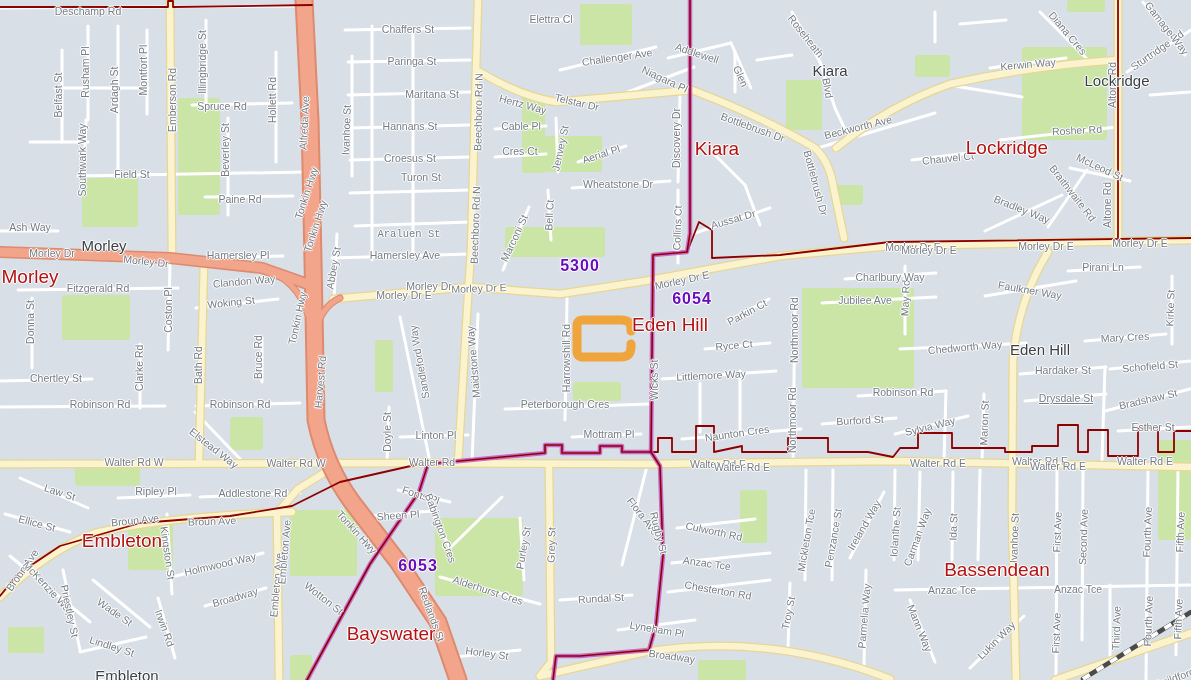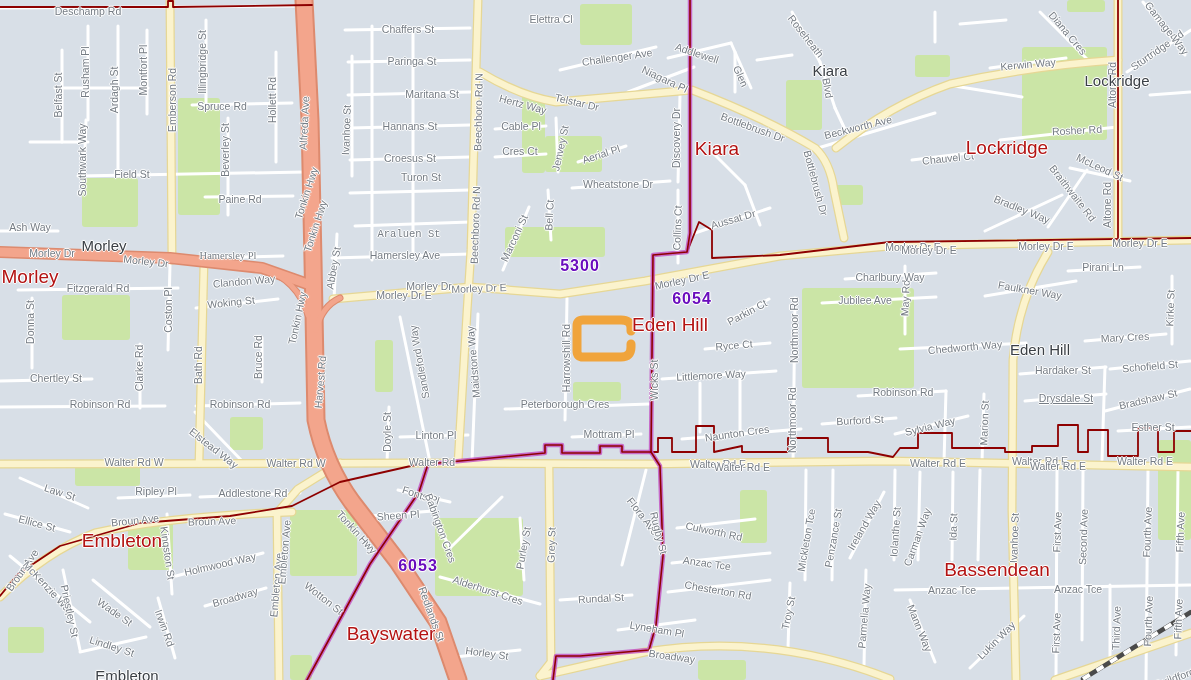--- a/index.html
+++ b/index.html
@@ -269,21 +269,21 @@
       <span class="lbl lbl-street" style="left: 114px; top: 90px; transform: translate(-50%, -50%) rotate(-90deg);">Ardagh St</span>
       <span class="lbl lbl-street" style="left: 143px; top: 70px; transform: translate(-50%, -50%) rotate(-90deg);">Montfort Pl</span>
       <span class="lbl lbl-street" style="left: 172px; top: 100px; transform: translate(-50%, -50%) rotate(-90deg);">Emberson Rd</span>
       <span class="lbl lbl-street" style="left: 202px; top: 62px; transform: translate(-50%, -50%) rotate(-90deg);">Illingbridge St</span>
       <span class="lbl lbl-street" style="left: 222px; top: 106px; transform: translate(-50%, -50%) rotate(0deg);">Spruce Rd</span>
       <span class="lbl lbl-street" style="left: 225px; top: 150px; transform: translate(-50%, -50%) rotate(-90deg);">Beverley St</span>
       <span class="lbl lbl-street" style="left: 272px; top: 100px; transform: translate(-50%, -50%) rotate(-90deg);">Hollett Rd</span>
       <span class="lbl lbl-street" style="left: 132px; top: 174px; transform: translate(-50%, -50%) rotate(0deg);">Field St</span>
       <span class="lbl lbl-street" style="left: 30px; top: 227px; transform: translate(-50%, -50%) rotate(0deg);">Ash Way</span>
       <span class="lbl lbl-street" style="left: 240px; top: 199px; transform: translate(-50%, -50%) rotate(0deg);">Paine Rd</span>
-      <span class="lbl lbl-street" style="left: 228px; top: 255px; transform: translate(-50%, -50%) rotate(0deg); font-family: Liberation Serif, serif;">Hamersley Pl</span>
+      <span class="lbl lbl-street" style="left: 238px; top: 255px; transform: translate(-50%, -50%) rotate(0deg);">Hamersley Pl</span>
       <span class="lbl lbl-street" style="left: 52px; top: 253px; transform: translate(-50%, -50%) rotate(0deg);">Morley Dr</span>
       <span class="lbl lbl-street" style="left: 146px; top: 261px; transform: translate(-50%, -50%) rotate(6deg);">Morley Dr</span>
       <span class="lbl lbl-street" style="left: 244px; top: 281px; transform: translate(-50%, -50%) rotate(-5deg);">Clandon Way</span>
       <span class="lbl lbl-street" style="left: 231px; top: 302px; transform: translate(-50%, -50%) rotate(-6deg);">Woking St</span>
       <span class="lbl lbl-street" style="left: 98px; top: 288px; transform: translate(-50%, -50%) rotate(0deg);">Fitzgerald Rd</span>
       <span class="lbl lbl-street" style="left: 168px; top: 310px; transform: translate(-50%, -50%) rotate(-90deg);">Coston Pl</span>
       <span class="lbl lbl-street" style="left: 30px; top: 322px; transform: translate(-50%, -50%) rotate(-90deg);">Donna St</span>
       <span class="lbl lbl-street" style="left: 56px; top: 378px; transform: translate(-50%, -50%) rotate(0deg);">Chertley St</span>
       <span class="lbl lbl-street" style="left: 139px; top: 368px; transform: translate(-50%, -50%) rotate(-90deg);">Clarke Rd</span>
       <span class="lbl lbl-street" style="left: 198px; top: 365px; transform: translate(-50%, -50%) rotate(-90deg);">Bath Rd</span>

